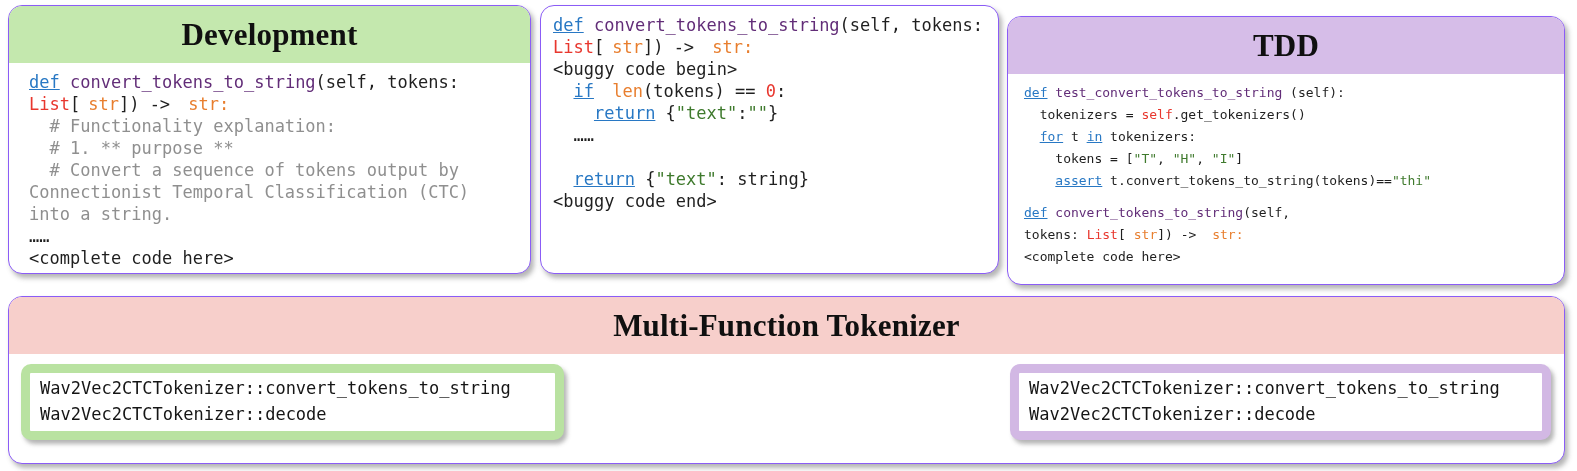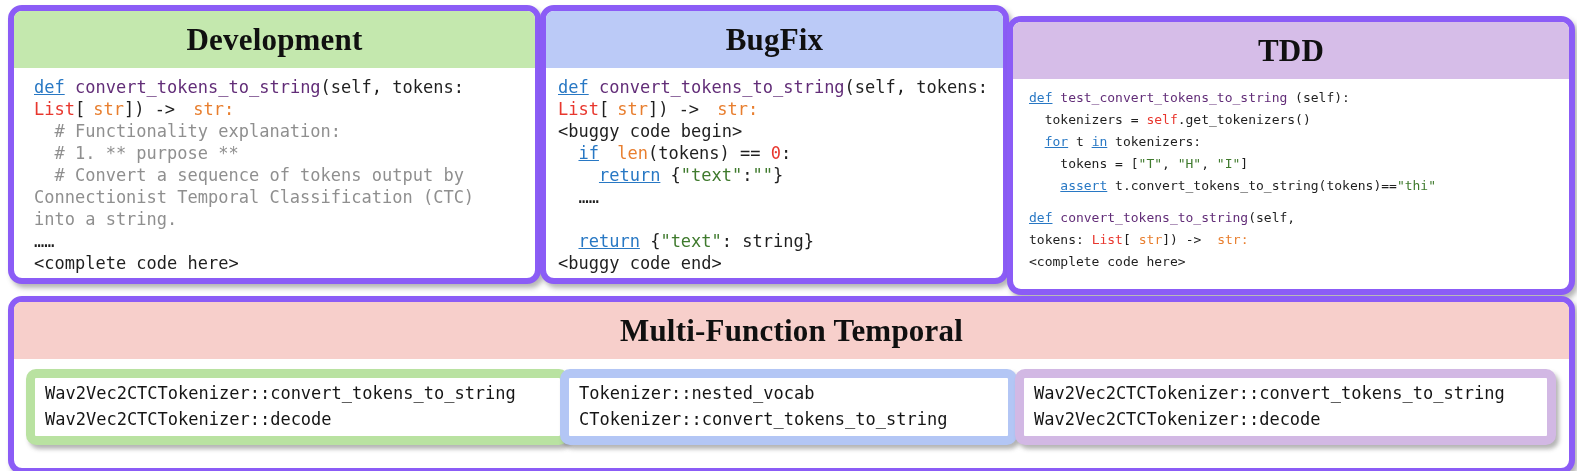--- a/index.html
+++ b/index.html
@@ -7,21 +7,21 @@
     position: relative;
     width: 1577px;
     height: 471px;
     background: #ffffff;
     font-family: "DejaVu Sans Mono", "Liberation Mono", monospace;
     overflow: hidden;
   }
   .card {
     position: absolute;
     background: #ffffff;
-    border: 6px solid #8b5cf6;
+    border: 1px solid #8b5cf6;
     border-radius: 14px;
     box-shadow: 3px 4px 5px rgba(90,90,90,0.45);
     overflow: hidden;
   }
   .card-header {
     height: 57px;
     display: flex;
     align-items: center;
     justify-content: center;
   }
@@ -87,45 +87,38 @@
 <div class="canvas">
 
   <section class="card" id="card-development">
     <header class="card-header" style="background: rgb(196, 232, 174);">
       <h2 class="card-title">Development</h2>
     </header>
     <div class="code"><div class="code-line"><span class="tok-k">def</span><span class="tok-p"> </span><span class="tok-f">convert_tokens_to_string</span><span class="tok-p">(self, tokens:</span></div><div class="code-line"><span class="tok-r">List</span><span class="tok-p">[</span><span class="tok-o">str</span><span class="tok-p">]) -&gt; </span><span class="tok-o">str:</span></div><div class="code-line"><span class="tok-c">  # Functionality explanation:</span></div><div class="code-line"><span class="tok-c">  # 1. ** purpose **</span></div><div class="code-line"><span class="tok-c">  # Convert a sequence of tokens output by</span></div><div class="code-line"><span class="tok-c">Connectionist Temporal Classification (CTC)</span></div><div class="code-line"><span class="tok-c">into a string.</span></div><div class="code-line"><span class="tok-p">……</span></div><div class="code-line"><span class="tok-p">&lt;complete code here&gt;</span></div></div>
   </section>
 
   <section class="card" id="card-bugfix">
-    <header class="card-header" style="background: rgb(187, 202, 247);">
-      <h2 class="card-title">BugFix</h2>
-    </header>
     <div class="code"><div class="code-line"><span class="tok-k">def</span><span class="tok-p"> </span><span class="tok-f">convert_tokens_to_string</span><span class="tok-p">(self, tokens:</span></div><div class="code-line"><span class="tok-r">List</span><span class="tok-p">[</span><span class="tok-o">str</span><span class="tok-p">]) -&gt; </span><span class="tok-o">str:</span></div><div class="code-line"><span class="tok-p">&lt;buggy code begin&gt;</span></div><div class="code-line"><span class="tok-p">  </span><span class="tok-k">if</span><span class="tok-p"> </span><span class="tok-o">len</span><span class="tok-p">(tokens) == </span><span class="tok-r">0</span><span class="tok-p">:</span></div><div class="code-line"><span class="tok-p">    </span><span class="tok-k">return</span><span class="tok-p"> {</span><span class="tok-s">"text"</span><span class="tok-p">:</span><span class="tok-s">""</span><span class="tok-p">}</span></div><div class="code-line"><span class="tok-p">  ……</span></div><div class="code-line">&nbsp;</div><div class="code-line"><span class="tok-p">  </span><span class="tok-k">return</span><span class="tok-p"> {</span><span class="tok-s">"text"</span><span class="tok-p">: string}</span></div><div class="code-line"><span class="tok-p">&lt;buggy code end&gt;</span></div></div>
   </section>
 
   <section class="card" id="card-tdd">
     <header class="card-header" style="background: rgb(214, 189, 232);">
       <h2 class="card-title">TDD</h2>
     </header>
     <div class="code"><div class="code-line"><span class="tok-k">def</span><span class="tok-p"> </span><span class="tok-f">test_convert_tokens_to_string</span><span class="tok-p"> (self):</span></div><div class="code-line"><span class="tok-p">  tokenizers = </span><span class="tok-r">self</span><span class="tok-p">.get_tokenizers()</span></div><div class="code-line"><span class="tok-p">  </span><span class="tok-k">for</span><span class="tok-p"> t </span><span class="tok-k">in</span><span class="tok-p"> tokenizers:</span></div><div class="code-line"><span class="tok-p">    tokens = [</span><span class="tok-s">"T"</span><span class="tok-p">, </span><span class="tok-s">"H"</span><span class="tok-p">, </span><span class="tok-s">"I"</span><span class="tok-p">]</span></div><div class="code-line"><span class="tok-p">    </span><span class="tok-k">assert</span><span class="tok-p"> t.convert_tokens_to_string(tokens)==</span><span class="tok-s">"thi"</span></div><div class="code-line gap"><span class="tok-k">def</span><span class="tok-p"> </span><span class="tok-f">convert_tokens_to_string</span><span class="tok-p">(self,</span></div><div class="code-line"><span class="tok-p">tokens: </span><span class="tok-r">List</span><span class="tok-p">[</span><span class="tok-o">str</span><span class="tok-p">]) -&gt; </span><span class="tok-o">str:</span></div><div class="code-line"><span class="tok-p">&lt;complete code here&gt;</span></div></div>
   </section>
 
   <section class="card" id="card-multi">
     <header class="card-header" style="background: rgb(247, 207, 203);">
-      <h2 class="card-title">Multi-Function Temporal</h2>
+      <h2 class="card-title">Multi-Function Tokenizer</h2>
     </header>
     <div class="bottom-body">
       <div class="func-box" id="func-box-0" style="border-color: rgb(185, 226, 161);">
           <div class="func-line">Wav2Vec2CTCTokenizer::convert_tokens_to_string</div>
           <div class="func-line">Wav2Vec2CTCTokenizer::decode</div>
-        </div>
-      <div class="func-box" id="func-box-1" style="border-color: rgb(179, 198, 245);">
-          <div class="func-line">Tokenizer::nested_vocab</div>
-          <div class="func-line">CTokenizer::convert_tokens_to_string</div>
         </div>
       <div class="func-box" id="func-box-2" style="border-color: rgb(210, 184, 228);">
           <div class="func-line">Wav2Vec2CTCTokenizer::convert_tokens_to_string</div>
           <div class="func-line">Wav2Vec2CTCTokenizer::decode</div>
         </div>
     </div>
   </section>
 
 </div>
 

